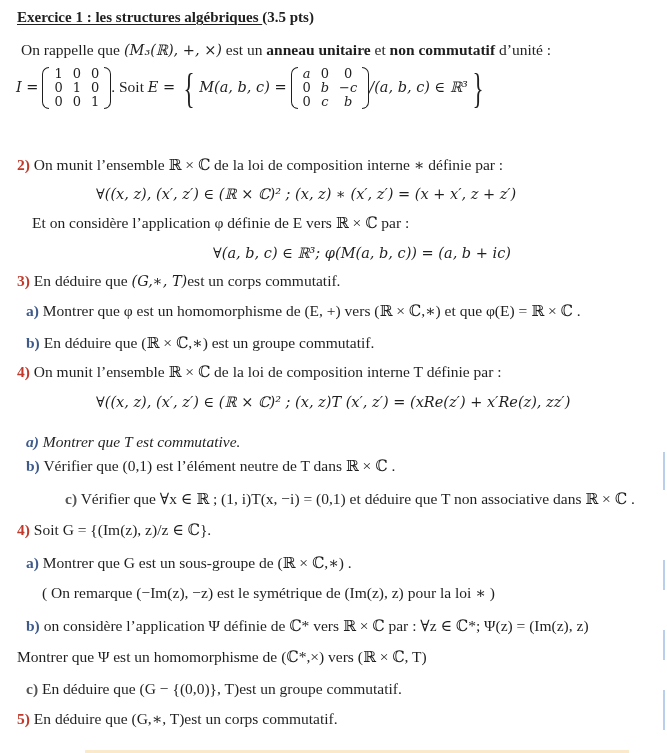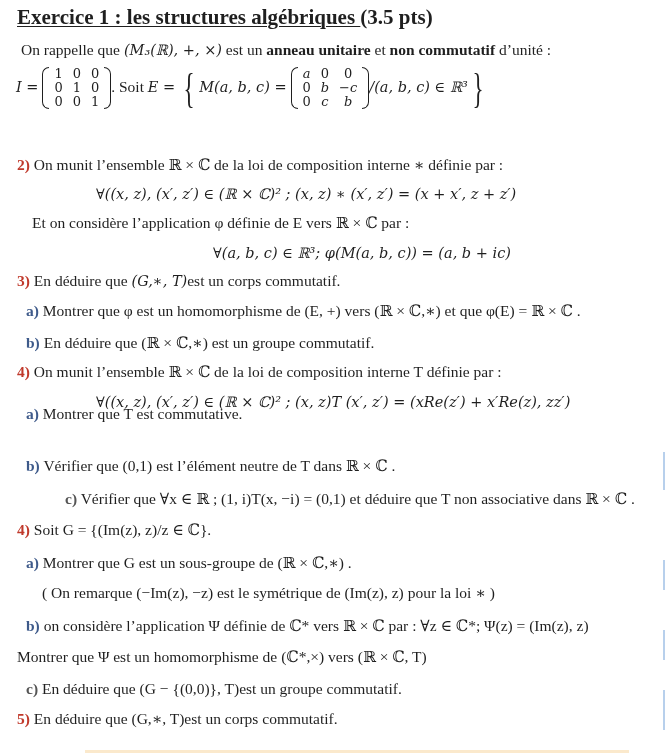--- a/index.html
+++ b/index.html
@@ -5,21 +5,21 @@
   html, body { margin: 0; padding: 0; }
   body {
     width: 667px; height: 753px; overflow: hidden;
     background: #ffffff;
     font-family: "Liberation Serif", "DejaVu Serif", serif;
     color: #1f1f1f;
     position: relative;
   }
   .page { position: absolute; left: 0; top: 0; width: 667px; height: 753px; }
   .line { position: absolute; white-space: nowrap; font-size: 15.5px; line-height: 20px; }
-  .title { left: 17px; top: 7px; font-size: 21px; font-weight: bold; }
+  .title { left: 17px; top: 7px; font-size: 15px; font-weight: bold; }
   .title .u { text-decoration: underline; text-decoration-thickness: 1px; text-underline-offset: 2px; }
   .num { color: #c0392b; font-weight: bold; }
   .let-blue { color: #3e5a8a; font-weight: bold; }
   .let-gray { color: #555; font-weight: bold; }
   .m { font-family: "DejaVu Serif", "Liberation Serif", serif; font-style: italic; font-size: 14.5px; text-align: right; }
   b.kw { font-weight: bold; }
   
   .matrix { display: inline-block; vertical-align: middle; position: relative; padding: 0 7px; }
   .matrix table { border-collapse: collapse; font-family: "DejaVu Serif", serif; font-size: 13px; line-height: 14px; }
   .matrix td { padding: 0 5px; text-align: center; }
@@ -116,21 +116,21 @@
   <div class="line" style="left:26px; top:333px;">
     <span class="let-blue">b)</span><span> En déduire que (ℝ × ℂ,∗) est un groupe commutatif.</span>
   </div>
 
   <div class="line" style="left:17px; top:362px;">
     <span class="num">4)</span><span> On munit l’ensemble ℝ × ℂ de la loi de composition interne T définie par :</span>
   </div>
 
   <div class="line m" style="left:96px; top:392px;">∀((x, z), (x′, z′) ∈ (ℝ × ℂ)² ; (x, z)T (x′, z′) = (xRe(z′) + x′Re(z), zz′)</div>
 
-  <div class="line" style="left:26px; top:404px;">
+  <div class="line" style="left:26px; top:432px;font-style:italic;">
     <span class="let-blue">a)</span><span> Montrer que  T est commutative.</span>
   </div>
 
   <div class="line" style="left:26px; top:456px;">
     <span class="let-blue">b)</span><span> Vérifier que (0,1) est l’élément neutre de  T dans  ℝ × ℂ .</span>
   </div>
 
   <div class="line" style="left:26px; top:489px;margin-left:39px;">
     <span class="let-gray">c)</span><span> Vérifier que ∀x ∈ ℝ ; (1, i)T(x, −i) = (0,1) et déduire que  T non associative dans  ℝ × ℂ  .</span>
   </div>

